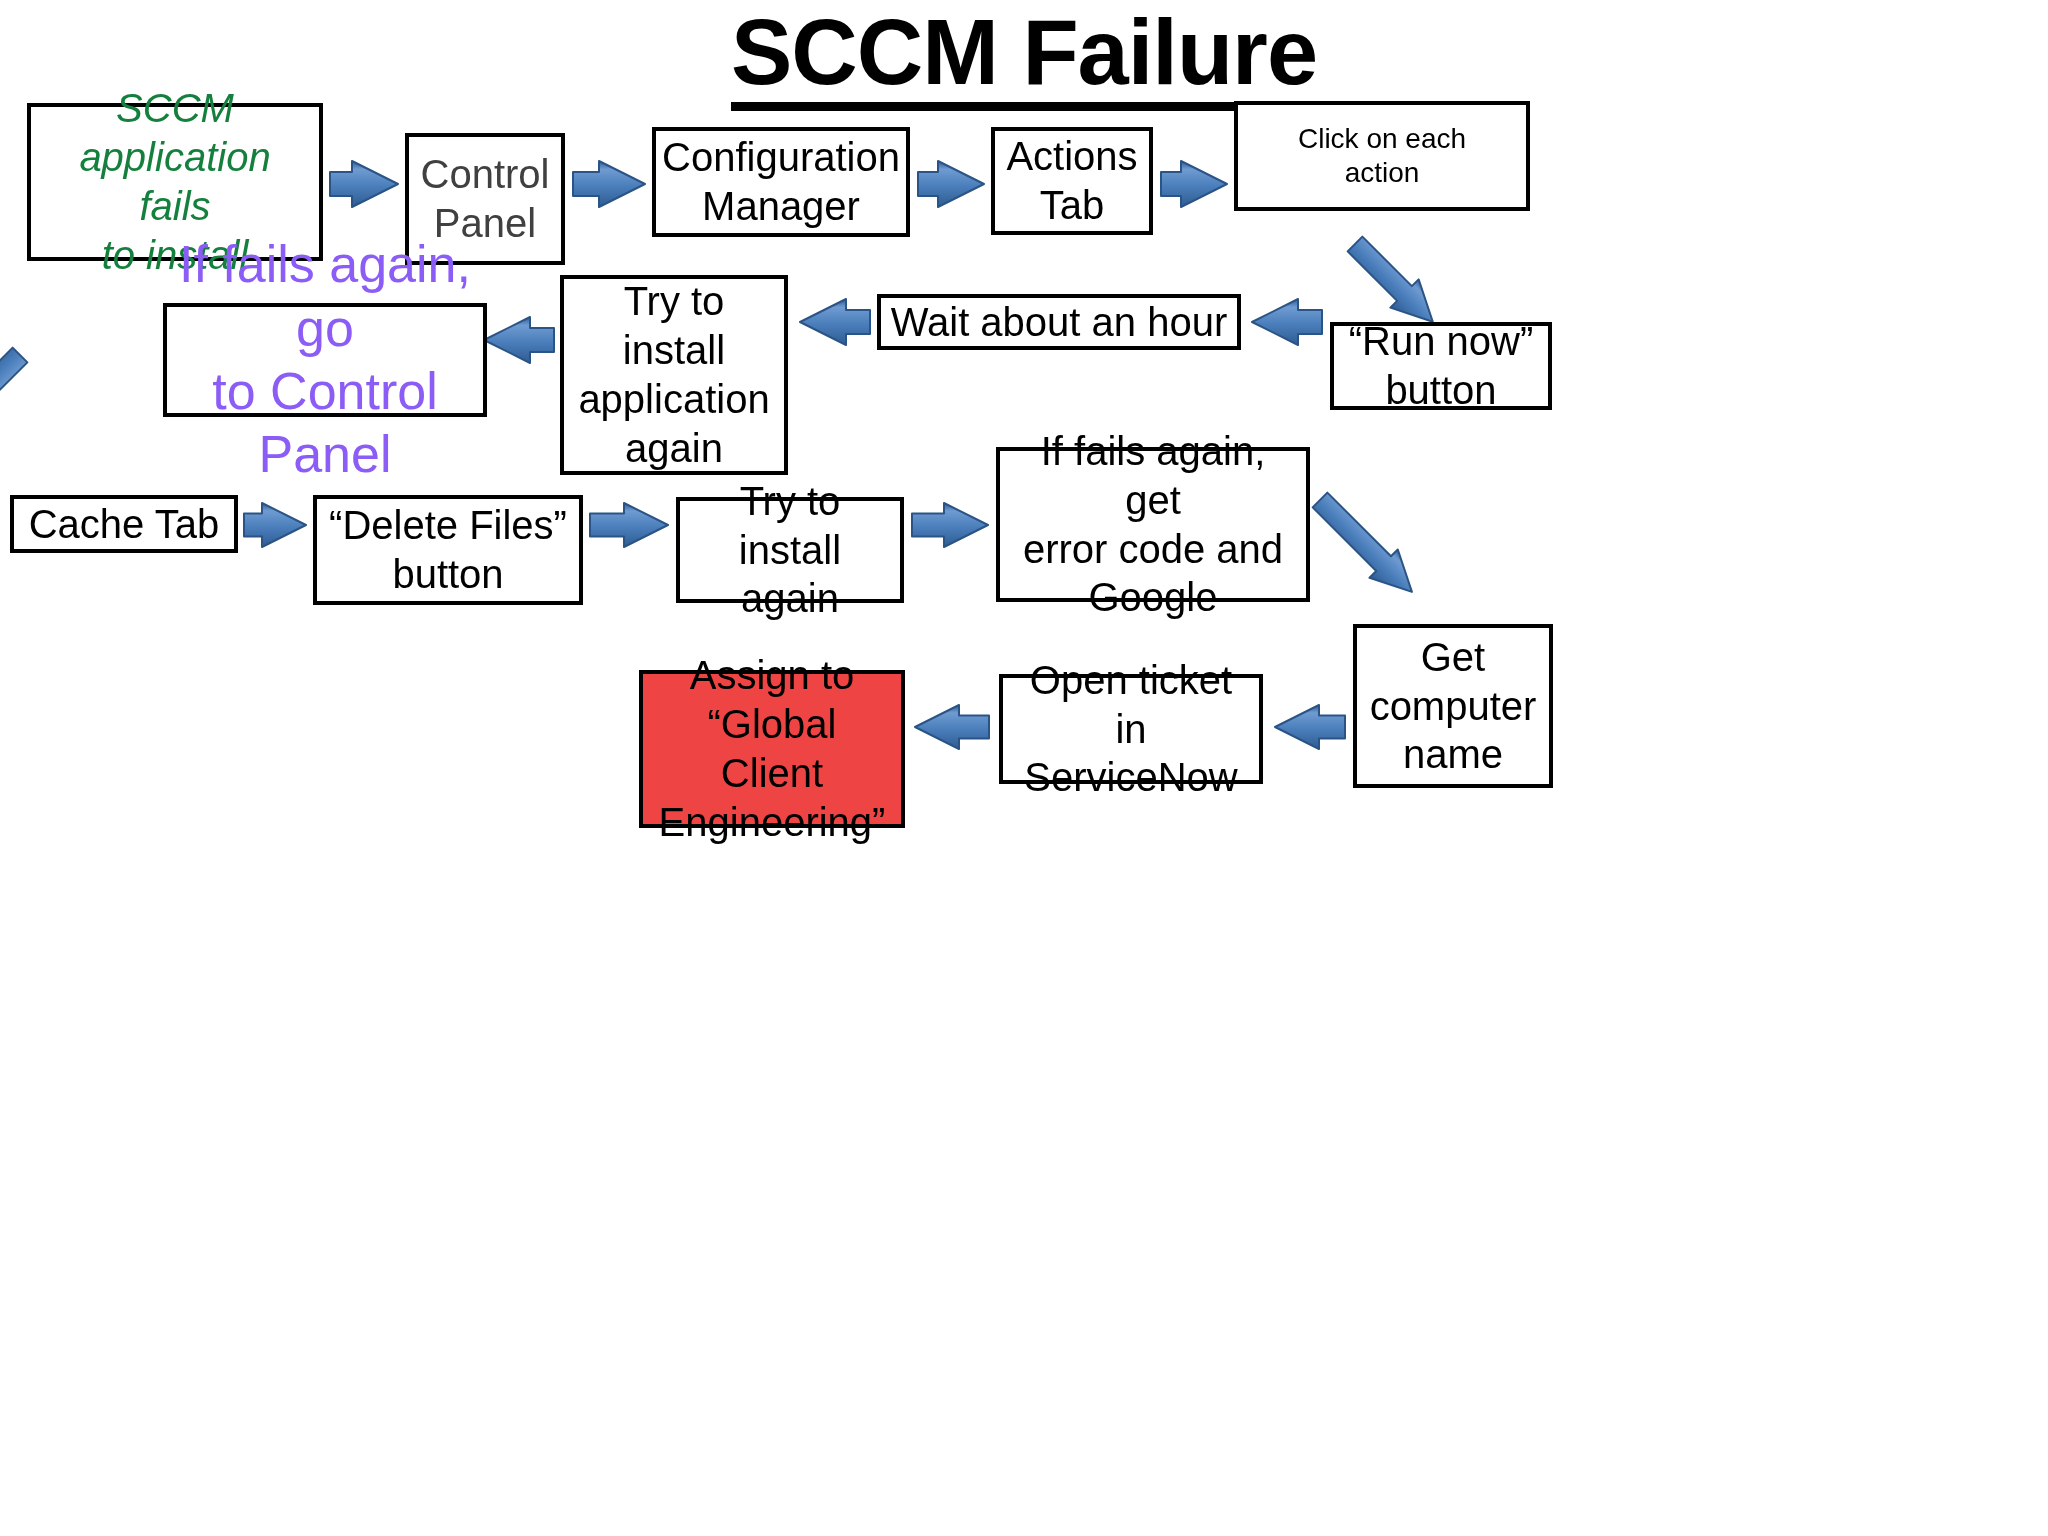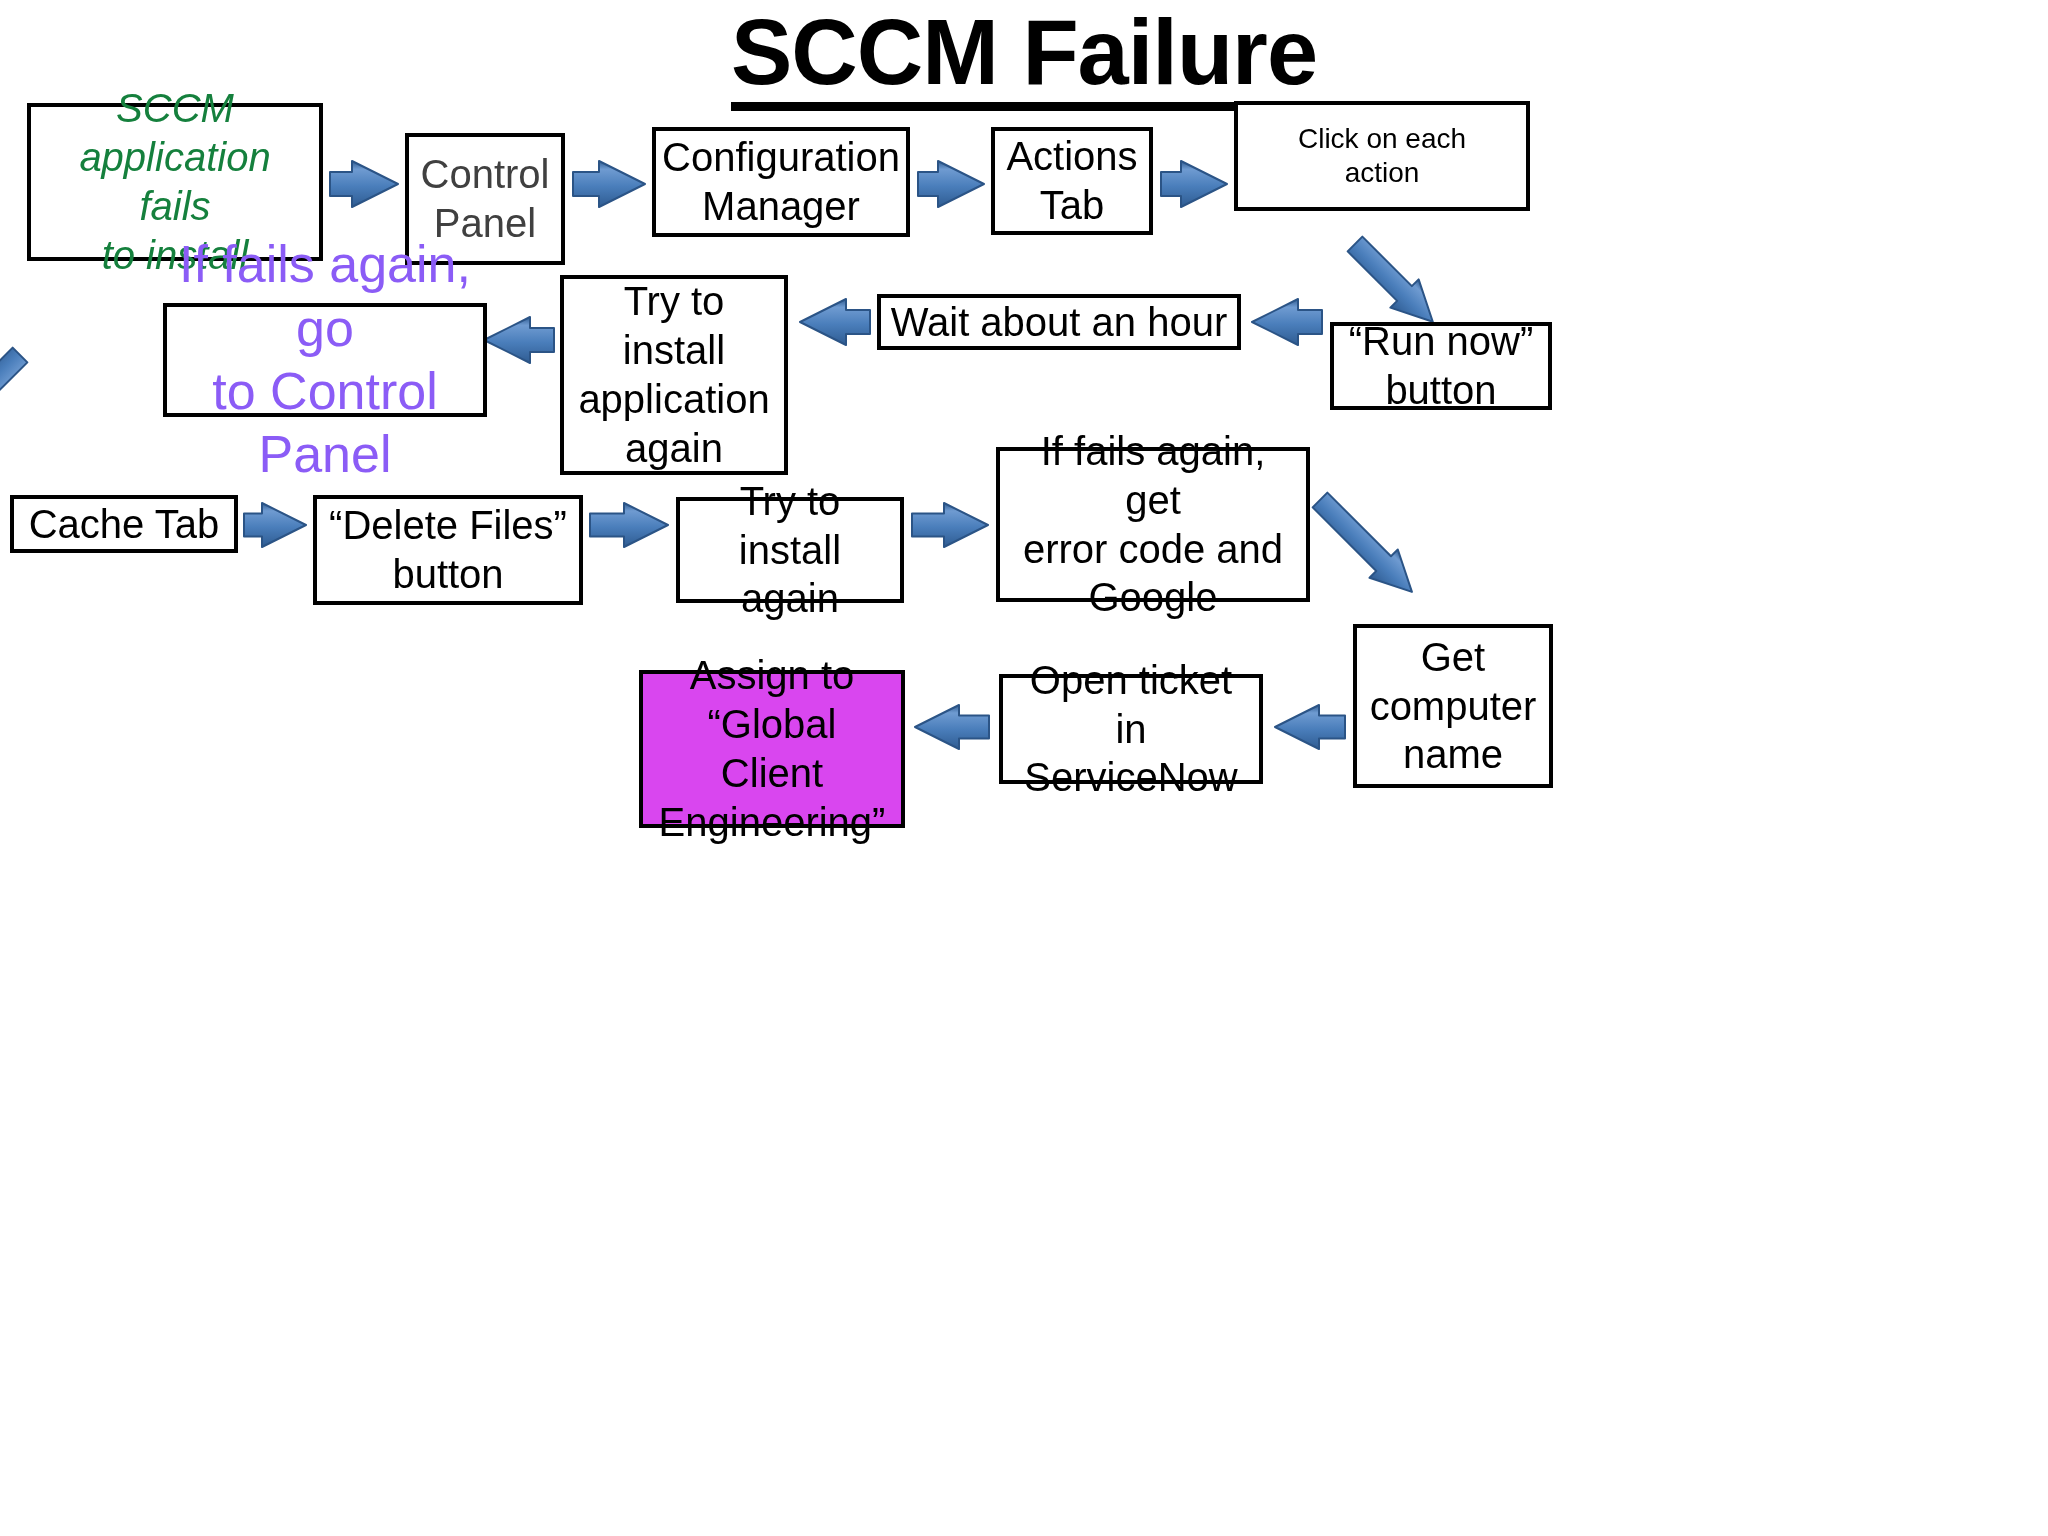--- a/index.html
+++ b/index.html
@@ -99,21 +99,21 @@
       <div class="node" style="left: 676px; top: 497px; width: 228px; height: 106px; font-size: 40px; border-color: rgb(0, 0, 0); background: rgb(255, 255, 255); color: rgb(0, 0, 0);">Try to
 install again</div>
       <div class="node" style="left: 996px; top: 447px; width: 314px; height: 155px; font-size: 40px; border-color: rgb(0, 0, 0); background: rgb(255, 255, 255); color: rgb(0, 0, 0);">If fails again, get
 error code and
 Google</div>
       <div class="node" style="left: 1353px; top: 624px; width: 200px; height: 164px; font-size: 40px; border-color: rgb(0, 0, 0); background: rgb(255, 255, 255); color: rgb(0, 0, 0);">Get
 computer
 name</div>
       <div class="node" style="left: 999px; top: 674px; width: 264px; height: 110px; font-size: 40px; border-color: rgb(0, 0, 0); background: rgb(255, 255, 255); color: rgb(0, 0, 0);">Open ticket in
 ServiceNow</div>
-      <div class="node" style="left: 639px; top: 670px; width: 266px; height: 158px; font-size: 40px; border-color: rgb(0, 0, 0); background: #d946ef; color: rgb(0, 0, 0);">Assign to
+      <div class="node" style="left: 639px; top: 670px; width: 266px; height: 158px; font-size: 40px; border-color: rgb(0, 0, 0); background: #ef4444; color: rgb(0, 0, 0);">Assign to
 “Global Client
 Engineering”</div>
     </div>
   <div id="arrows-layer">
       <div class="arrow" style="left: 330px; top: 161px;">
         <svg width="68" height="46" viewBox="0 0 68 46">
           <defs>
     <linearGradient id="ag0" x1="0" y1="0" x2="0" y2="1">
       <stop offset="0%" stop-color="#2f5c92"></stop>
       <stop offset="18%" stop-color="#6f9bd1"></stop>

